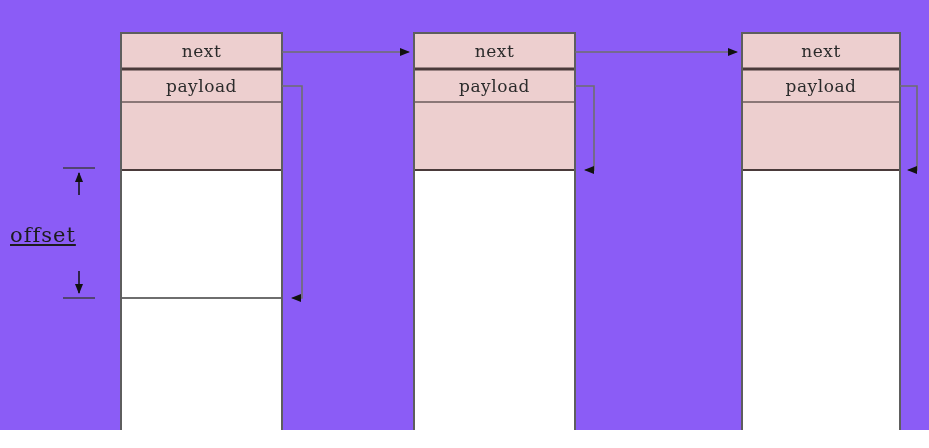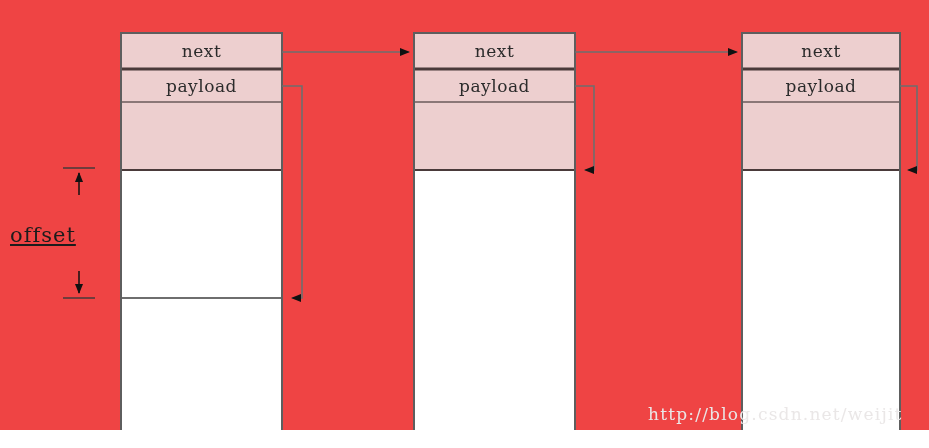--- a/index.html
+++ b/index.html
@@ -7,21 +7,21 @@
     padding: 0;
     background: #ffffff;
   }
   body {
     font-family: "DejaVu Serif", "Liberation Serif", serif;
   }
   #canvas {
     position: relative;
     width: 929px;
     height: 430px;
-    background: #ef4444;
+    background: #8b5cf6;
     overflow: hidden;
   }
   #canvas svg {
     position: absolute;
     top: 0;
     left: 0;
     width: 929px;
     height: 448px;
   }
   .blk-label {
@@ -116,15 +116,14 @@
   <div class="blk-label" style="left:121px; top:76px; width:161px;">payload</div>
 
   <div class="blk-label" style="left:414px; top:41px; width:161px;">next</div>
   <div class="blk-label" style="left:414px; top:76px; width:161px;">payload</div>
 
   <div class="blk-label" style="left:742px; top:41px; width:158px;">next</div>
   <div class="blk-label" style="left:742px; top:76px; width:158px;">payload</div>
 
   <div class="offset-label" style="left:10px; top:223px;">offset</div>
 
-  <div class="watermark" style="left:648px; top:404px;">http://blog.csdn.net/weijit</div>
 
 </div>
 
 </body></html>

